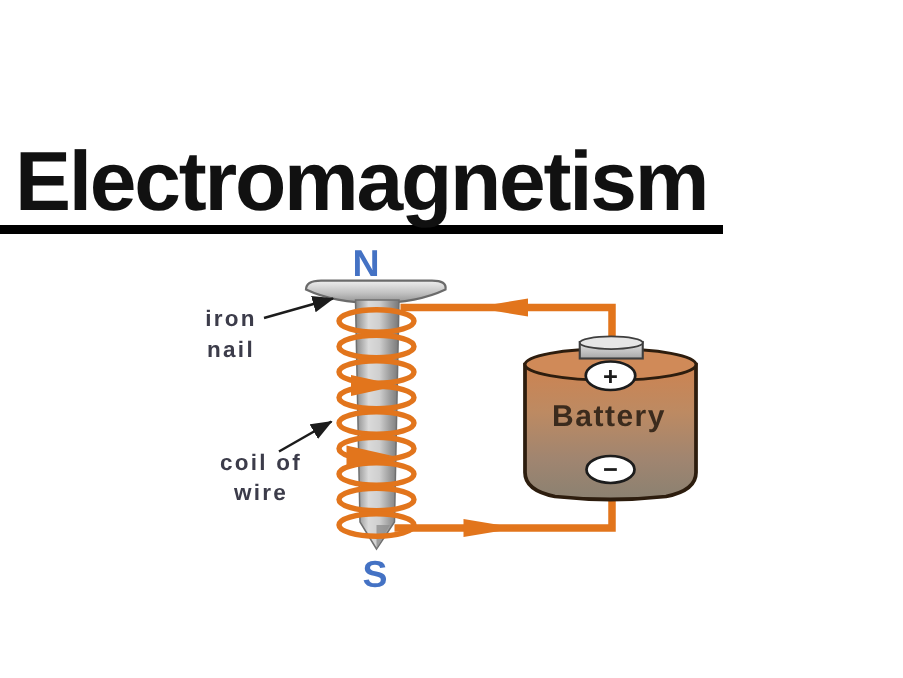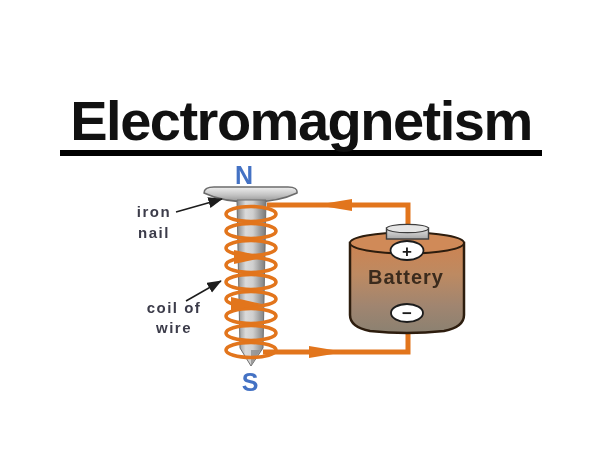--- a/index.html
+++ b/index.html
@@ -5,21 +5,20 @@
   html,body{margin:0;padding:0;background:#ffffff;}
   .slide{
     position:relative;
     width:602px;height:452px;
     background:#ffffff;
     overflow:hidden;
     font-family:"Liberation Sans", sans-serif;
   }
   .title-wrap{
     position:absolute;top:92px;left:0;right:0;
-    text-align:center;
   }
   .title-text{
     display:inline-block;
     font-family:"Liberation Sans", sans-serif;
     font-weight:bold;
     font-size:56px;
     line-height:1.04;
     letter-spacing:-1.5px;
     color:#111111;
     border-bottom:6px solid #000000;

